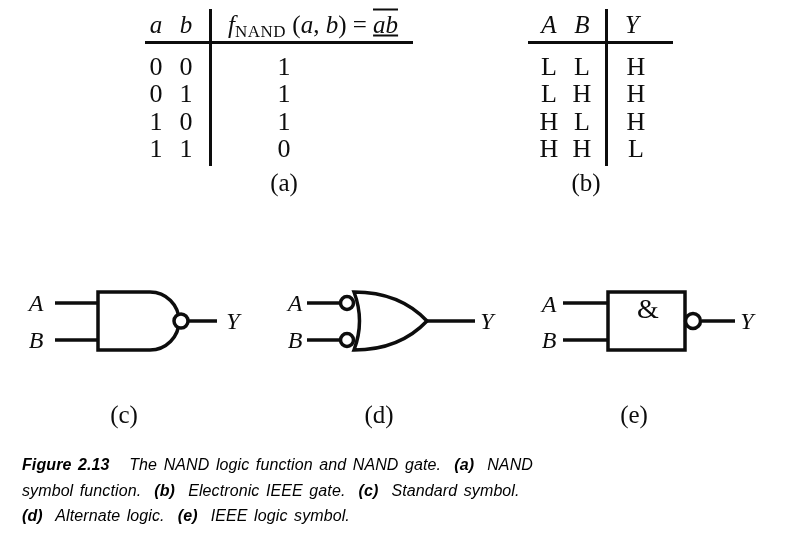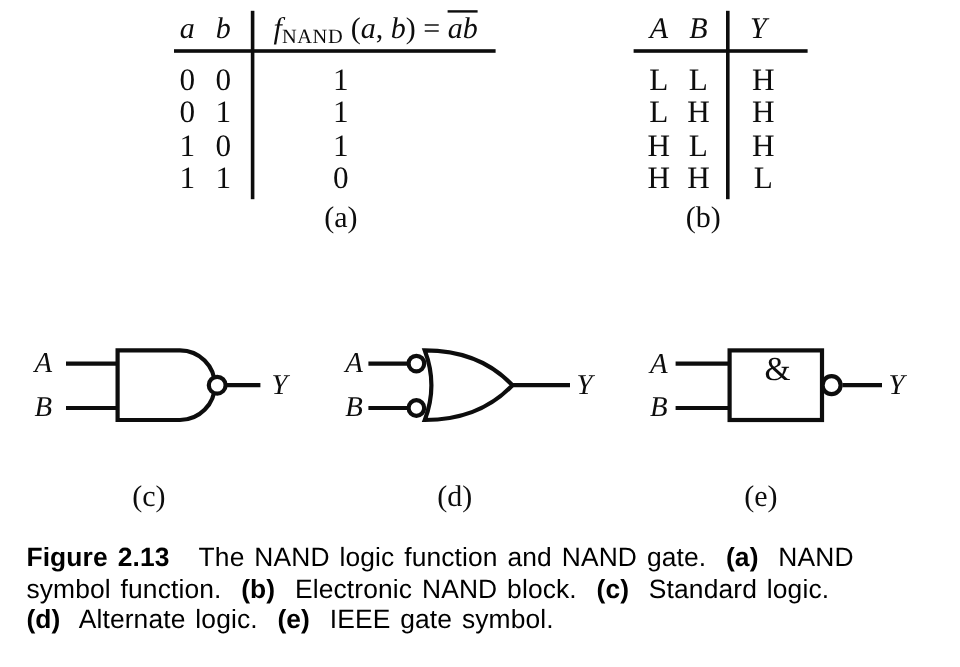--- a/index.html
+++ b/index.html
@@ -15,26 +15,26 @@
   .lbl{font-size:25px;}
   .glabel{font-style:italic;font-size:24px;}
   .amp{font-size:28px;}
   .rule{position:absolute;background:#0d0d0d;}
   .fhead{
     position:absolute;transform:translateY(-50%);
     font-size:25px;line-height:1;white-space:pre;
   }
   .fhead i{font-style:italic;}
   .fhead sub{font-size:17px;line-height:0;vertical-align:-4px;letter-spacing:0.5px;}
-  .ovl{border-top:2.5px solid #0d0d0d;padding-top:0;}
+  .ovl{border-top:2.5px solid #0d0d0d;padding-top:0;text-decoration:underline;}
   svg.gate{position:absolute;overflow:visible;}
   .caption{
     position:absolute;left:22px;top:452px;
-    font-family:"Liberation Sans",sans-serif;font-size:22px;line-height:25.5px;
-    color:#000000;word-spacing:2px;letter-spacing:0.1px;
+    font-family:"Liberation Sans",sans-serif;font-size:16px;line-height:25.5px;
+    color:#000000;word-spacing:2px;letter-spacing:0.1px;font-style:italic;
   }
   .cap-line{white-space:pre;}
   .cap-line .b{font-weight:bold;}
 </style>
 </head>
 <body>
 
 <div class="fig">
 
   <div>
@@ -124,17 +124,17 @@
     </svg>
     <span class="cell amp" style="left:648px;top:309px;">&amp;</span>
     <span class="cell glabel" style="left:549px;top:304px;">A</span>
     <span class="cell glabel" style="left:549px;top:340px;">B</span>
     <span class="cell glabel" style="left:747px;top:321px;">Y</span>
     <span class="cell lbl" style="left:634px;top:414px;">(e)</span>
   </div>
 
   <div class="caption">
       <div class="cap-line"><span class="b">Figure 2.13</span><span>   The NAND logic function and NAND gate.  </span><span class="b">(a)</span><span>  NAND</span></div>
-      <div class="cap-line"><span>symbol function.  </span><span class="b">(b)</span><span>  Electronic NAND block.  </span><span class="b">(c)</span><span>  Standard logic.</span></div>
-      <div class="cap-line"><span class="b">(d)</span><span>  Alternate logic.  </span><span class="b">(e)</span><span>  IEEE gate symbol.</span></div>
+      <div class="cap-line"><span>symbol function.  </span><span class="b">(b)</span><span>  Electronic IEEE gate.  </span><span class="b">(c)</span><span>  Standard symbol.</span></div>
+      <div class="cap-line"><span class="b">(d)</span><span>  Alternate logic.  </span><span class="b">(e)</span><span>  IEEE logic symbol.</span></div>
     </div>
 
 </div>
 
 </body></html>

